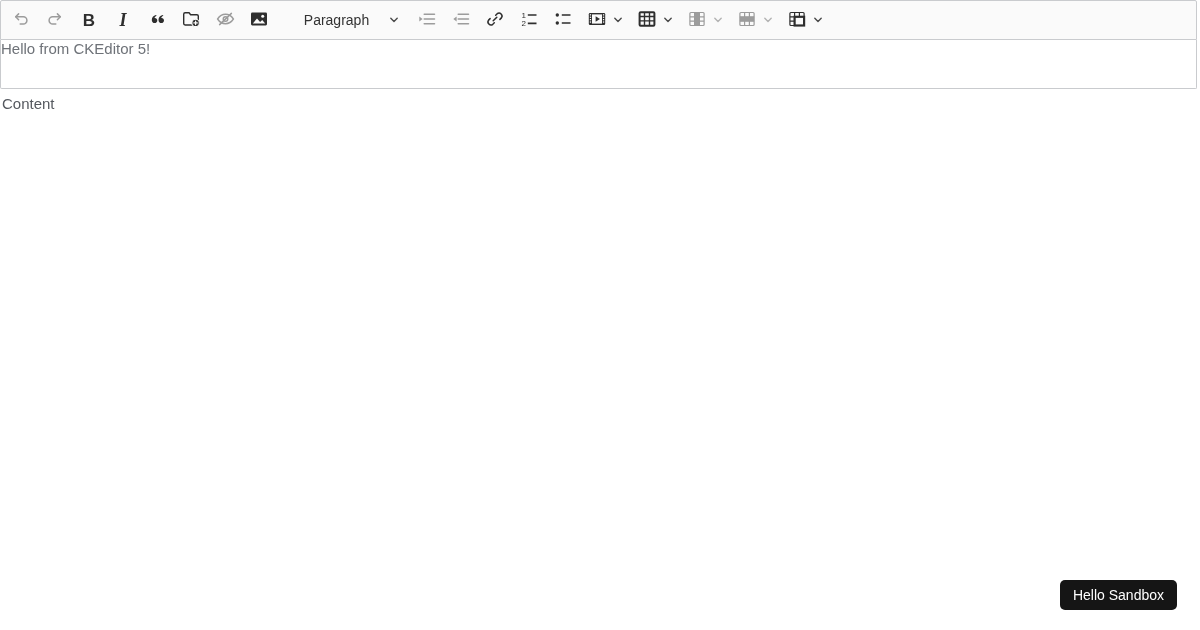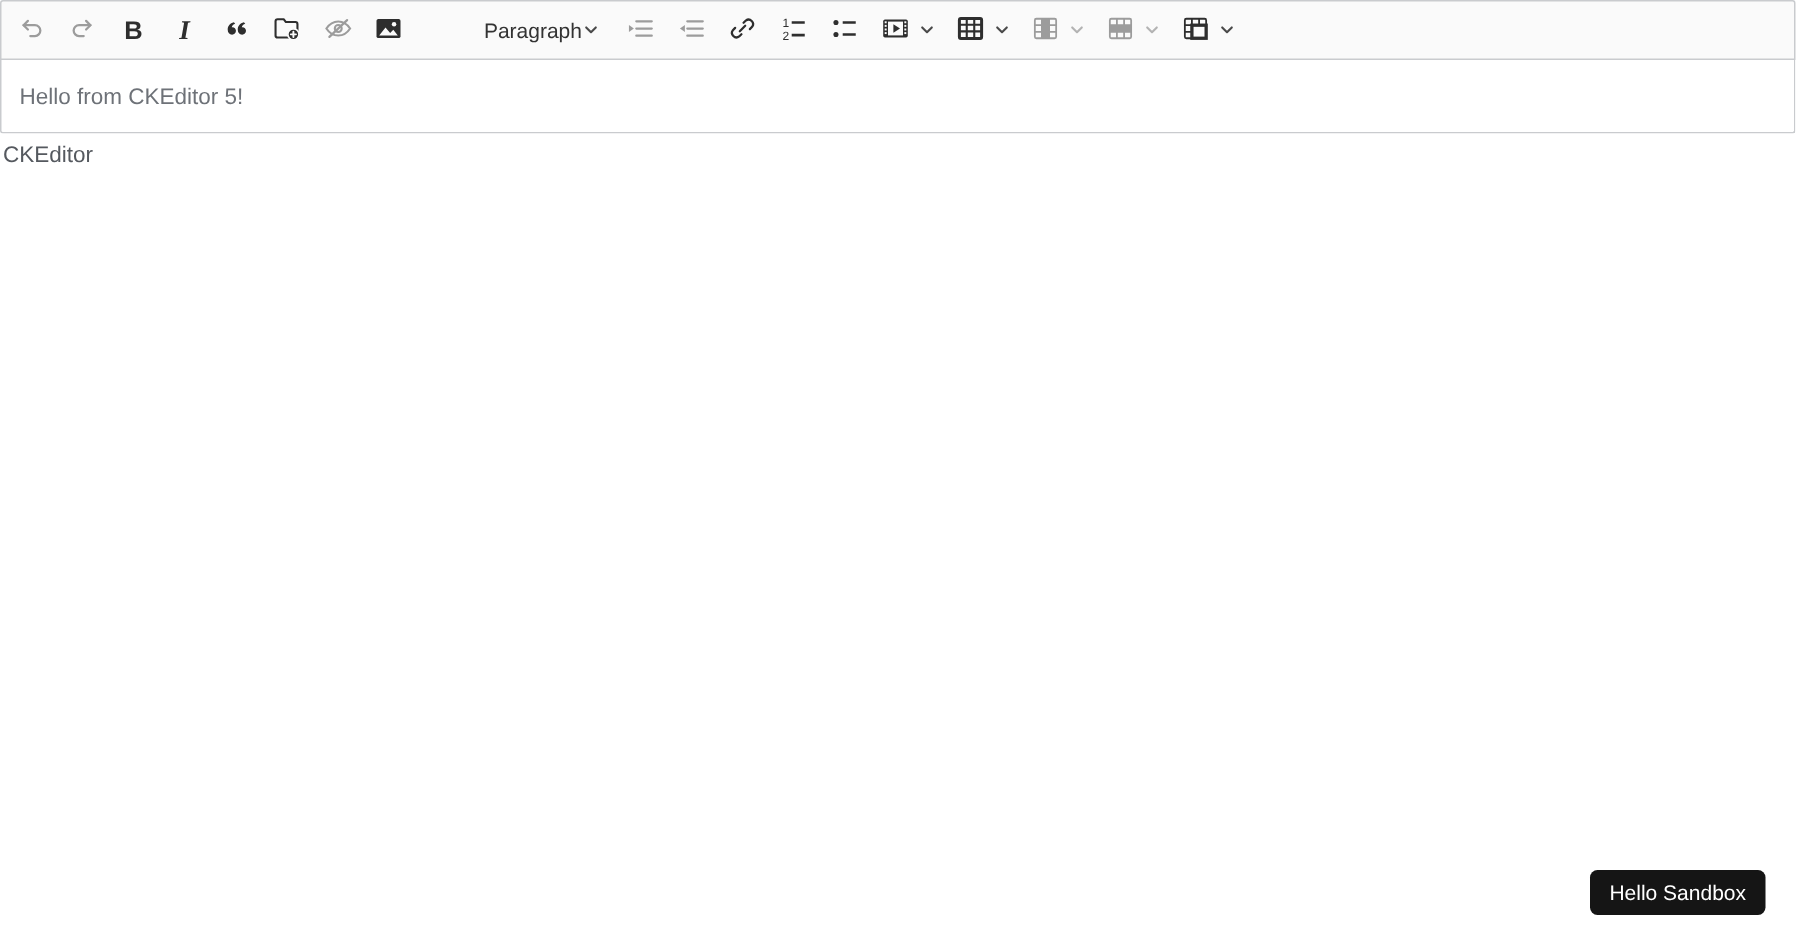--- a/index.html
+++ b/index.html
@@ -38,30 +38,30 @@
   .glyph-i { font-family: "Liberation Serif", serif; font-style: italic; font-weight: 600; font-size: 18px; line-height: 1; }
   .chev { color: #4a4a4a; display: flex; }
   .dis .chev { color: #b3b3b3; }
 
   .para-dd {
     width: 134px; height: 34px; flex: none;
     display: flex; align-items: center;
     background: transparent; border: none; border-radius: 2px;
     padding: 0 10px 0 9px; cursor: pointer;
   }
-  .para-label { flex: 1; text-align: right; font-size: 14px; color: #333333; }
+  .para-label { flex: 1; text-align: center; font-size: 14px; color: #333333; }
 
   
   .editable {
     height: 49px;
     background: #ffffff;
     border: 1px solid #c9cbce; border-top: none;
     border-radius: 0 0 2px 2px;
-    display: flex; align-items: center;
-    padding: 0 12px;
+    display: flex; 
+    padding: 0 0;
   }
   .editable p { font-size: 15px; color: #6e7278; }
 
   .content-label { font-size: 15px; color: #55595f; margin: 6px 0 0 2px; }
 
   
   .open-sandbox {
     position: absolute; right: 23px; bottom: 20px;
     height: 30px; padding: 0 13px;
     display: flex; align-items: center;
@@ -285,17 +285,17 @@
     </button>
 
   </div>
 
   <div class="editable">
     <p>Hello from CKEditor 5!</p>
   </div>
 
 </div>
 
-<div class="content-label">CKEditor</div>
+<div class="content-label">Content</div>
 
 <button class="open-sandbox">
   <span>Hello Sandbox</span>
 </button>
 
 </body></html>

